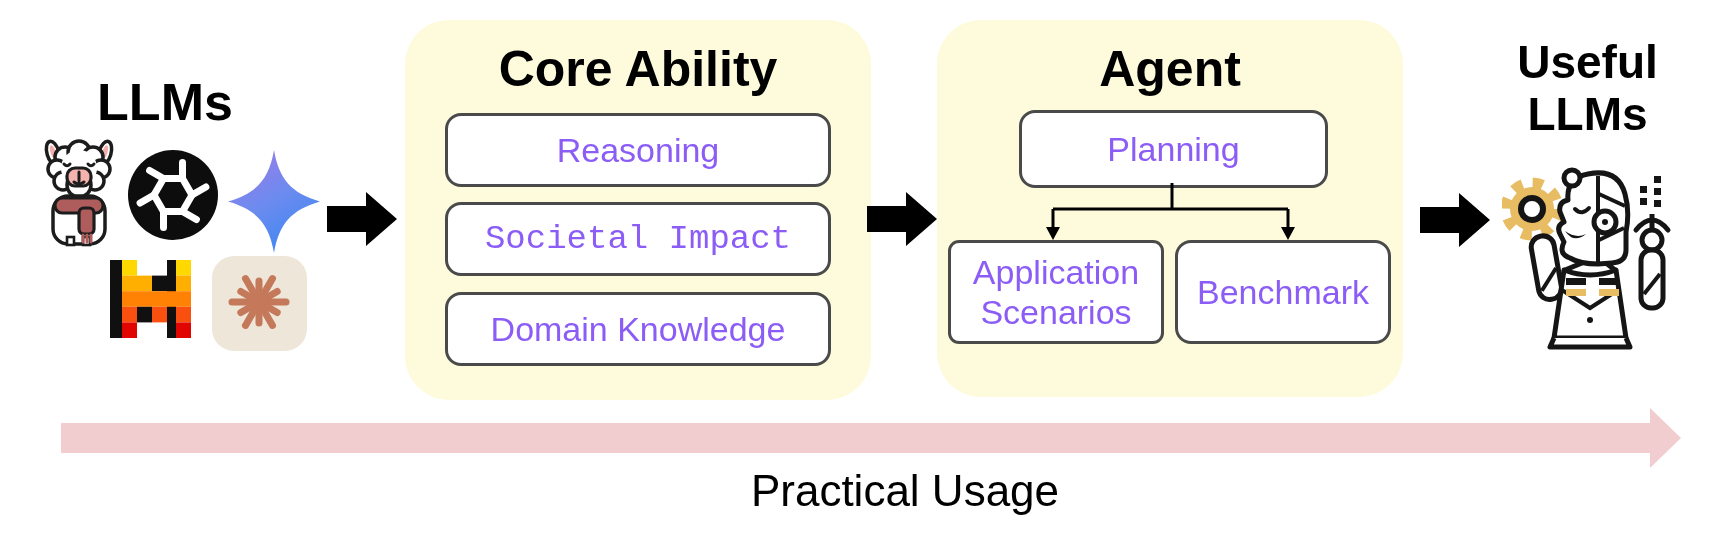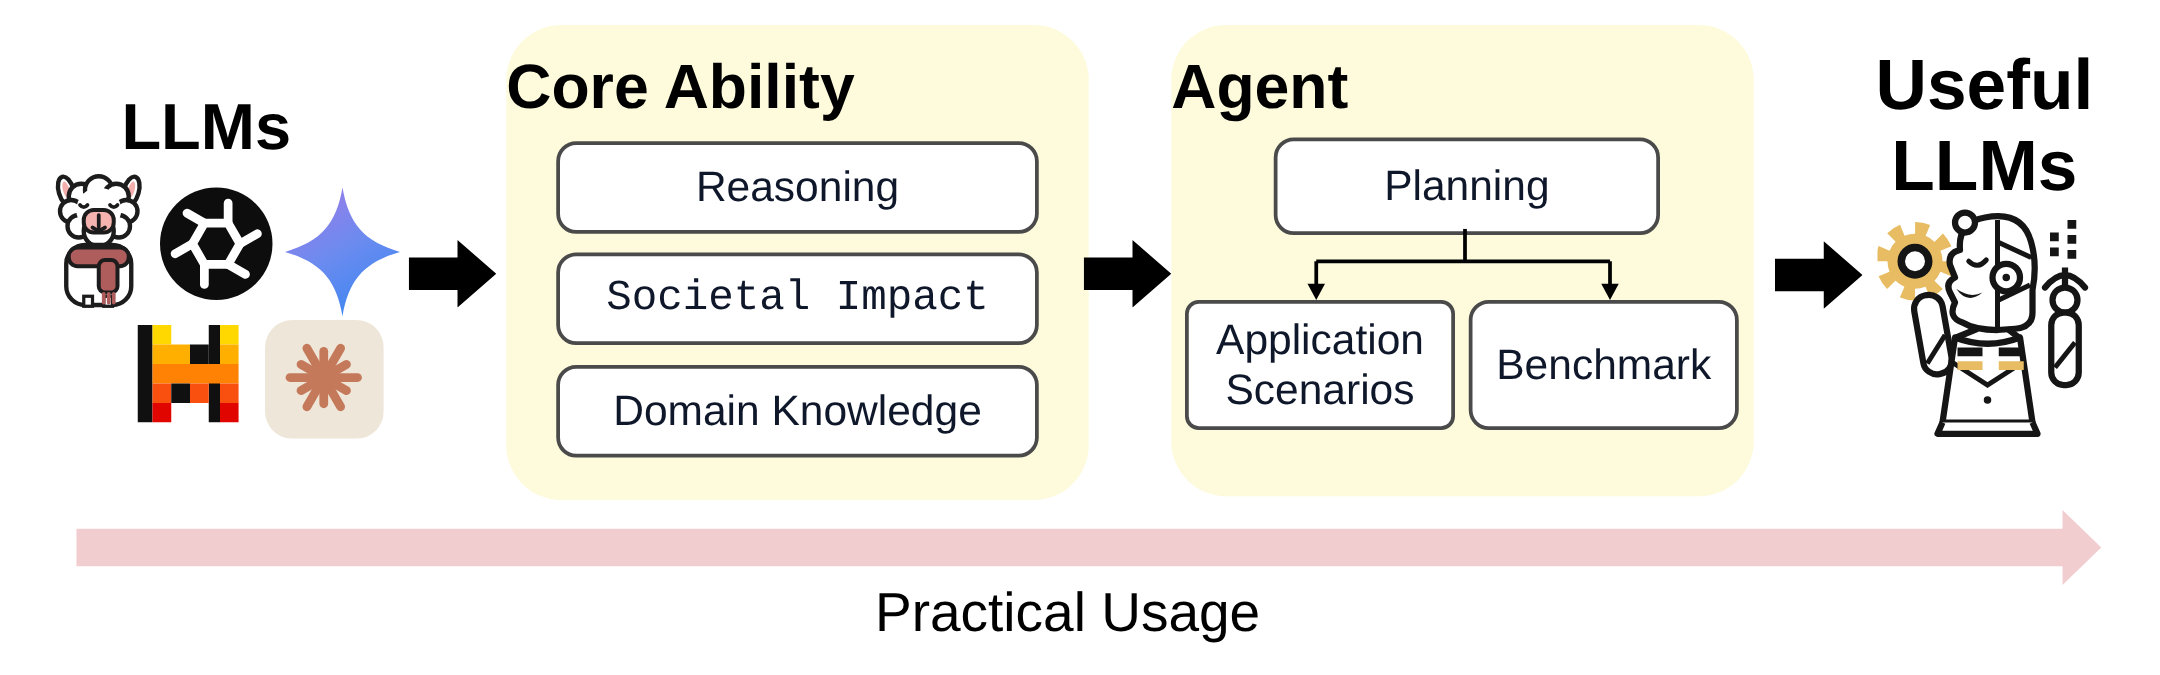--- a/index.html
+++ b/index.html
@@ -5,35 +5,35 @@
   html,body{margin:0;padding:0;background:#ffffff;}
   #figure{
     position:relative;width:1728px;height:540px;background:#ffffff;overflow:hidden;
     font-family:"Liberation Sans","DejaVu Sans",sans-serif;color:#000;
   }
   .abs{position:absolute;}
   .panel{
     position:absolute;background:#FDFBDC;border-radius:44px;
   }
   .panel-title{
-    position:absolute;left:0;top:24px;width:100%;text-align:left;
+    position:absolute;left:0;top:24px;width:100%;text-align:center;
     font-size:50px;font-weight:bold;line-height:1;letter-spacing:0px;
   }
   .wbox{
     position:absolute;background:#ffffff;border:3px solid #4a4a4a;border-radius:16px;
     display:flex;align-items:center;justify-content:center;
-    font-size:34px;line-height:1.18;text-align:center;color:#0f172a;
+    font-size:34px;line-height:1.18;text-align:center;color:#8b5cf6;
   }
   .side-title{
     position:absolute;text-align:center;font-weight:bold;line-height:1.0;
   }
   #llms-title{left:95px;top:76px;width:140px;font-size:52px;}
-  #useful-title{left:1495px;top:36px;width:185px;font-size:57px;line-height:1.14;}
+  #useful-title{left:1495px;top:36px;width:185px;font-size:46px;line-height:1.14;}
   #practical-label{
-    position:absolute;left:700px;top:466px;width:410px;text-align:left;
+    position:absolute;left:700px;top:466px;width:410px;text-align:center;
     font-size:44px;font-weight:400;
   }
   svg{display:block;}
 </style>
 </head>
 <body>
 
 <div id="figure">
 
   <div id="llms-title" class="side-title">LLMs</div>

